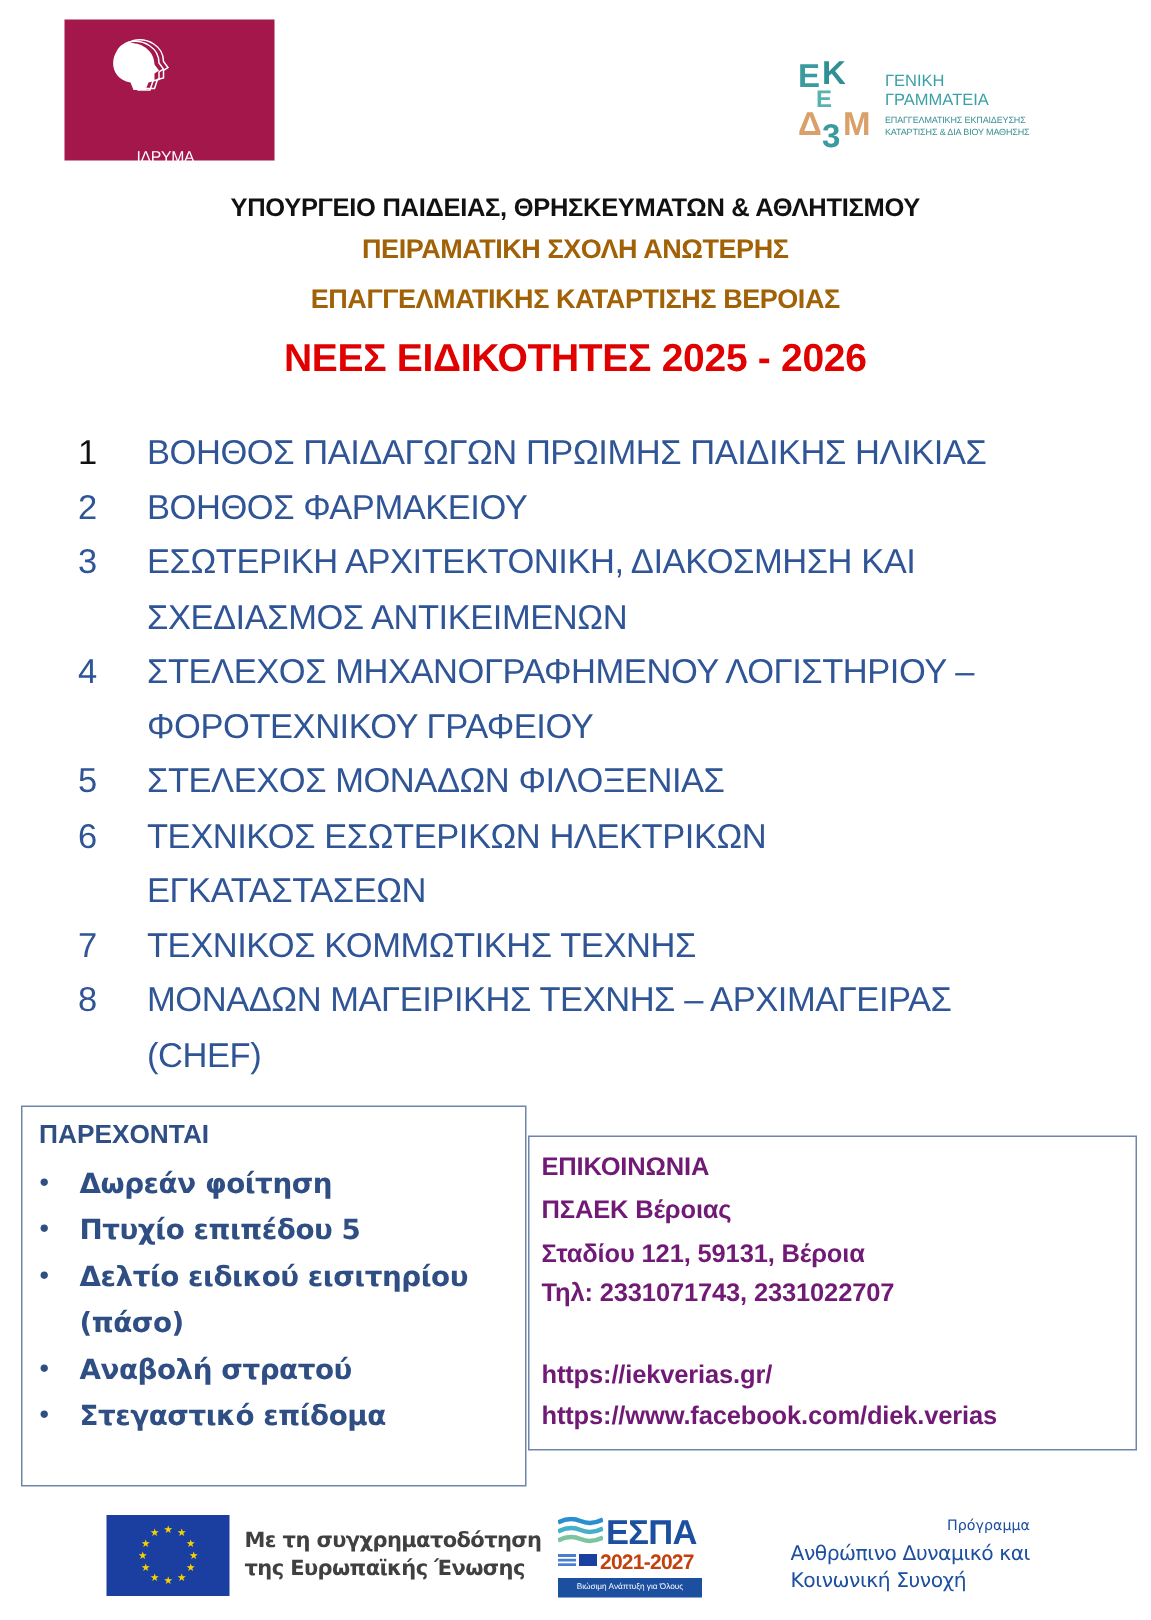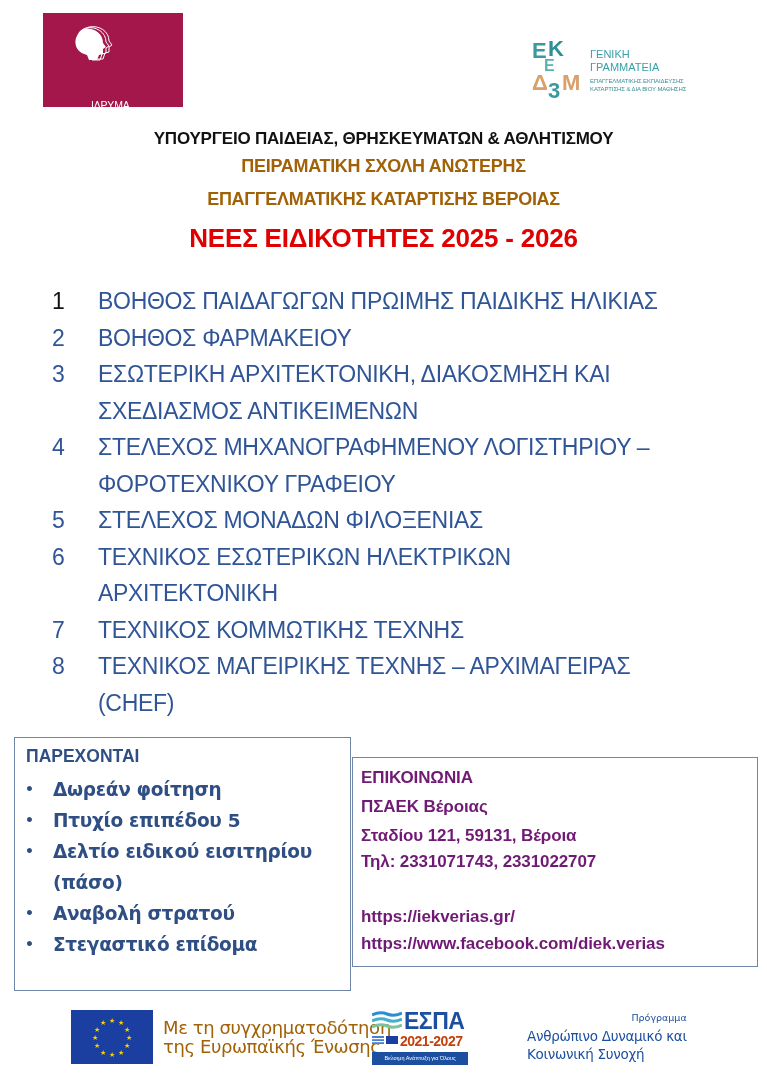--- a/index.html
+++ b/index.html
@@ -35,21 +35,21 @@
   .benefits-list li { display:flex; font-size:18.5px; font-weight:bold; color:#2f4f84; line-height:31px; font-family:"DejaVu Sans", sans-serif; letter-spacing:-0.3px; }
   .benefits-list .bullet { width:28px; flex:none; font-size:14px; }
 
   
   .contact-box { position:absolute; left:352px; top:757px; width:406px; height:210px; border:1.5px solid #6f86a8; box-sizing:border-box; background:#fff; }
   .contact-box .line { position:absolute; left:8px; font-size:17px; font-weight:bold; color:#701a75; letter-spacing:-0.1px; white-space:nowrap; }
 
   
   .eu-flag { position:absolute; left:71px; top:1010px; width:82px; height:54px; background:#1a3fa0; }
   .eu-flag .star { position:absolute; color:#f8d200; font-size:7px; line-height:7px; }
-  .eu-text { position:absolute; left:163px; top:1018px; font-size:18px; line-height:19px; color:#a16207; font-family:"DejaVu Sans", sans-serif; letter-spacing:-0.4px; }
+  .eu-text { position:absolute; left:163px; top:1018px; font-size:14px; line-height:19px; color:#404040; font-family:"DejaVu Sans", sans-serif; letter-spacing:-0.4px;font-weight:bold; }
 
   .espa { position:absolute; left:372px; top:1008px; width:96px; height:58px; }
   .espa .waves { position:absolute; left:0; top:3px; width:30px; height:22px; }
   .espa .word { position:absolute; left:32px; top:0px; font-size:23px; font-weight:bold; color:#1c4fa0; line-height:26px; letter-spacing:-0.5px; }
   .espa .flags { position:absolute; left:0; top:28px; width:26px; height:8px; }
   .espa .years { position:absolute; left:28px; top:25px; font-size:14px; font-weight:bold; color:#c2410c; line-height:16px; letter-spacing:-0.5px; }
   .espa .bar { position:absolute; left:0; top:44px; width:96px; height:13px; background:#1c4fa0; color:#fff; font-size:5.5px; line-height:13px; text-align:center; }
 
   .prog { position:absolute; left:527px; top:1012px; color:#1c4fa0; font-family:"DejaVu Sans", sans-serif; }
   .prog .small { font-size:9.5px; line-height:12px;text-align:right; }
@@ -128,33 +128,33 @@
   <li class="spec-item">
     <span class="num">5</span>
     <span class="label">
         <div>ΣΤΕΛΕΧΟΣ ΜΟΝΑΔΩΝ ΦΙΛΟΞΕΝΙΑΣ</div>
       </span>
   </li>
   <li class="spec-item">
     <span class="num">6</span>
     <span class="label">
       <div>ΤΕΧΝΙΚΟΣ ΕΣΩΤΕΡΙΚΩΝ ΗΛΕΚΤΡΙΚΩΝ</div>
-      <div>ΑΡΧΙΤΕΚΤΟΝΙΚΗ</div>
+      <div>ΕΓΚΑΤΑΣΤΑΣΕΩΝ</div>
     </span>
   </li>
   <li class="spec-item">
     <span class="num">7</span>
     <span class="label">
         <div>ΤΕΧΝΙΚΟΣ ΚΟΜΜΩΤΙΚΗΣ ΤΕΧΝΗΣ</div>
       </span>
   </li>
   <li class="spec-item">
     <span class="num">8</span>
     <span class="label">
-      <div>ΤΕΧΝΙΚΟΣ ΜΑΓΕΙΡΙΚΗΣ ΤΕΧΝΗΣ – ΑΡΧΙΜΑΓΕΙΡΑΣ</div>
+      <div>ΜΟΝΑΔΩΝ ΜΑΓΕΙΡΙΚΗΣ ΤΕΧΝΗΣ – ΑΡΧΙΜΑΓΕΙΡΑΣ</div>
       <div>(CHEF)</div>
     </span>
   </li>
 </ul>
 
 <div class="benefits-box">
   <div class="benefits-title">ΠΑΡΕΧΟΝΤΑΙ</div>
   <ul class="benefits-list">
     <li>
       <span class="bullet">•</span>

